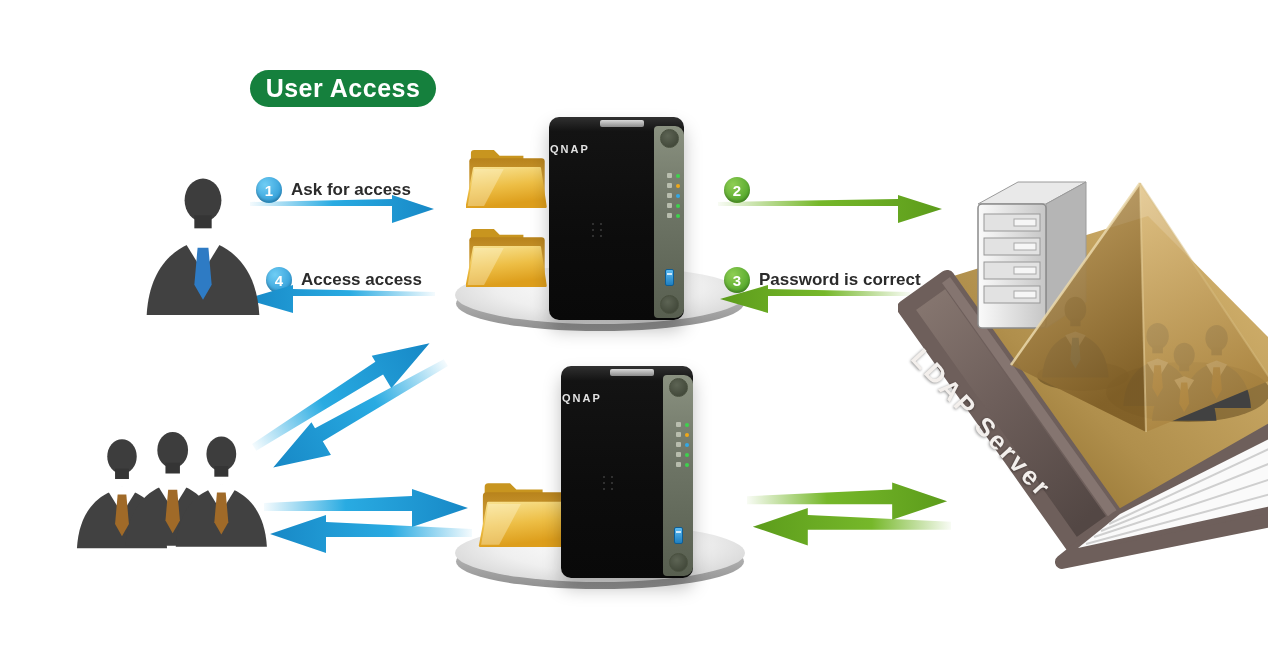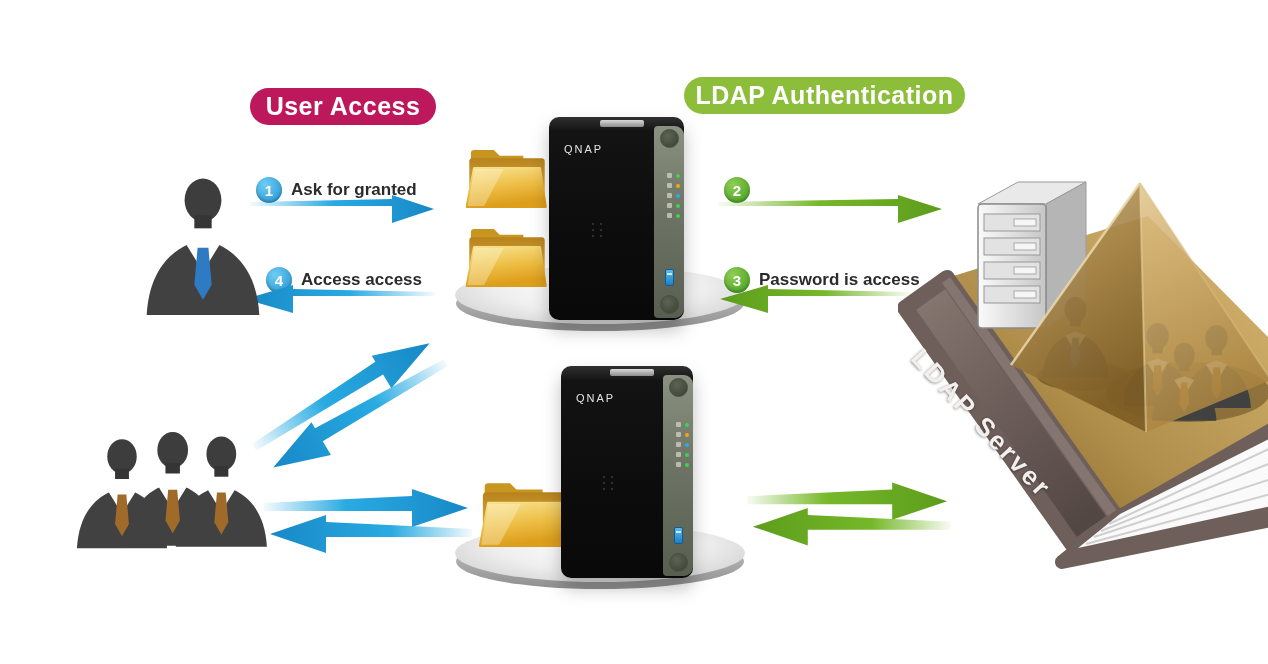--- a/index.html
+++ b/index.html
@@ -2,21 +2,21 @@
 <html><head>
 <meta charset="utf-8">
 <style>
   html,body{margin:0;padding:0;background:#fff;}
   #canvas{position:relative;width:1268px;height:664px;background:#ffffff;overflow:hidden;
           font-family:"Liberation Sans",sans-serif;}
 
   
   .badge{position:absolute;height:37px;border-radius:19px;display:flex;align-items:center;
          justify-content:center;color:#fff;font-weight:700;font-size:25px;letter-spacing:.5px;}
-  .badge.blue{left:250px;top:88px;width:186px;background:#be185d;}
+  .badge.blue{left:250px;top:70px;width:186px;background:#15803d;}
   .badge.green{left:684px;top:77px;width:281px;background:#8CBE3C;}
 
   
   .step{position:absolute;display:flex;align-items:center;gap:9px;}
   .stepnum{width:26px;height:26px;border-radius:50%;display:flex;align-items:center;justify-content:center;
            color:#fff;font-size:15px;font-weight:700;box-shadow:inset 0 -2px 3px rgba(0,0,0,.25);}
   .stepnum.blue{background:radial-gradient(circle at 35% 30%,#6fcdf4,#1f8fd0);}
   .stepnum.green{background:radial-gradient(circle at 35% 30%,#8fce54,#3f9a1d);}
   .steplabel{font-size:17px;font-weight:600;color:#2b2b2b;white-space:nowrap;}
   .arrow{position:absolute;}
@@ -28,21 +28,21 @@
   .platform .face{position:absolute;inset:0;border-radius:50%;
                   background:radial-gradient(ellipse at 50% 35%,#fefefe 0%,#efefef 50%,#d6d6d6 82%,#c8c8c8 100%);}
 
   
   .nas{position:absolute;border-radius:10px;background:linear-gradient(180deg,#303030 0%,#131313 7%,#0c0c0c 60%,#090909 100%);
        box-shadow:0 10px 18px rgba(0,0,0,.25);}
   .nas .handle{position:absolute;top:3px;left:54%;transform:translateX(-50%);width:44px;height:7px;border-radius:2px;
                background:linear-gradient(180deg,#d9d9d9,#8c8c8c);}
   .nas .strip{position:absolute;right:0;top:9px;bottom:2px;width:30px;border-radius:4px 9px 9px 4px;
               background:linear-gradient(180deg,#8a9180 0%,#6d7465 45%,#585f50 100%);}
-  .nas .brand{position:absolute;top:26px;left:15px;color:#e3e3e3;font-size:11px;font-weight:400;letter-spacing:2px;}
+  .nas .brand{position:absolute;top:26px;left:1px;color:#e3e3e3;font-size:11px;font-weight:700;letter-spacing:2px;}
   .nas .pwr,.nas .btn2{position:absolute;right:5px;width:19px;height:19px;border-radius:50%;
         background:radial-gradient(circle at 40% 35%,#5d6454,#3a4032);border:1.5px solid #49503f;box-sizing:border-box;}
   .nas .pwr{top:12px;}
   .nas .btn2{bottom:6px;}
   .nas .leds{position:absolute;top:56px;right:4px;display:flex;flex-direction:column;gap:5px;}
   .nas .led{display:flex;align-items:center;gap:4px;}
   .nas .led .g{display:block;width:5px;height:5px;background:#c4c9ba;opacity:.85;border-radius:1px;}
   .nas .led .d{display:block;width:4px;height:4px;border-radius:50%;}
   .nas .usb{position:absolute;bottom:34px;right:10px;width:9px;height:17px;border-radius:2px;
             background:linear-gradient(180deg,#5cbbf2,#1f7fc0);border:1px solid #0e5e96;box-sizing:border-box;}
@@ -227,27 +227,24 @@
         <i></i>
         <i></i>
         <i></i>
         <i></i>
       </div>
   </div>
 
   <div class="badge blue">
     <span>User Access</span>
   </div>
-  <div class="badge green">
-    <span>LDAP Authentication</span>
-  </div>
 
   <div class="step" style="left:256px;top:177px;">
     <span class="stepnum blue">1</span>
-    <span class="steplabel">Ask for granted</span>
+    <span class="steplabel">Ask for access</span>
   </div>
   <svg class="arrow" style="left:250px;top:194px;" width="185" height="30" viewBox="0 0 185 30">
     <defs>
         <linearGradient id="ab1" x1="0" y1="0" x2="1" y2="0">
       <stop offset="0" stop-color="#29ABE2" stop-opacity="0.05"></stop>
           <stop offset="0.45" stop-color="#29ABE2"></stop>
           <stop offset="1" stop-color="#1788C6"></stop>
     </linearGradient>
       </defs>
     <polygon points="0,8 142,5 142,1 184,15 142,29 142,12 0,12" fill="url(#ab1)"></polygon>
@@ -277,21 +274,21 @@
       <stop offset="0" stop-color="#76B82A" stop-opacity="0.05"></stop>
           <stop offset="0.45" stop-color="#76B82A"></stop>
           <stop offset="1" stop-color="#5C9C1B"></stop>
     </linearGradient>
       </defs>
     <polygon points="0,8 180,5 180,1 224,15 180,29 180,12 0,12" fill="url(#ag2)"></polygon>
   </svg>
 
   <div class="step" style="left:724px;top:267px;">
     <span class="stepnum green">3</span>
-    <span class="steplabel">Password is access</span>
+    <span class="steplabel">Password is correct</span>
   </div>
   <svg class="arrow" style="left:720px;top:284px;" width="190" height="30" viewBox="0 0 190 30">
     <defs>
         <linearGradient id="ag3" x1="0" y1="0" x2="1" y2="0">
       <stop offset="0" stop-color="#5C9C1B"></stop>
           <stop offset="0.55" stop-color="#76B82A"></stop>
           <stop offset="1" stop-color="#76B82A" stop-opacity="0.05"></stop>
     </linearGradient>
       </defs>
     <polygon points="190,8 48,5 48,1 0,15 48,29 48,12 190,12" fill="url(#ag3)"></polygon>

